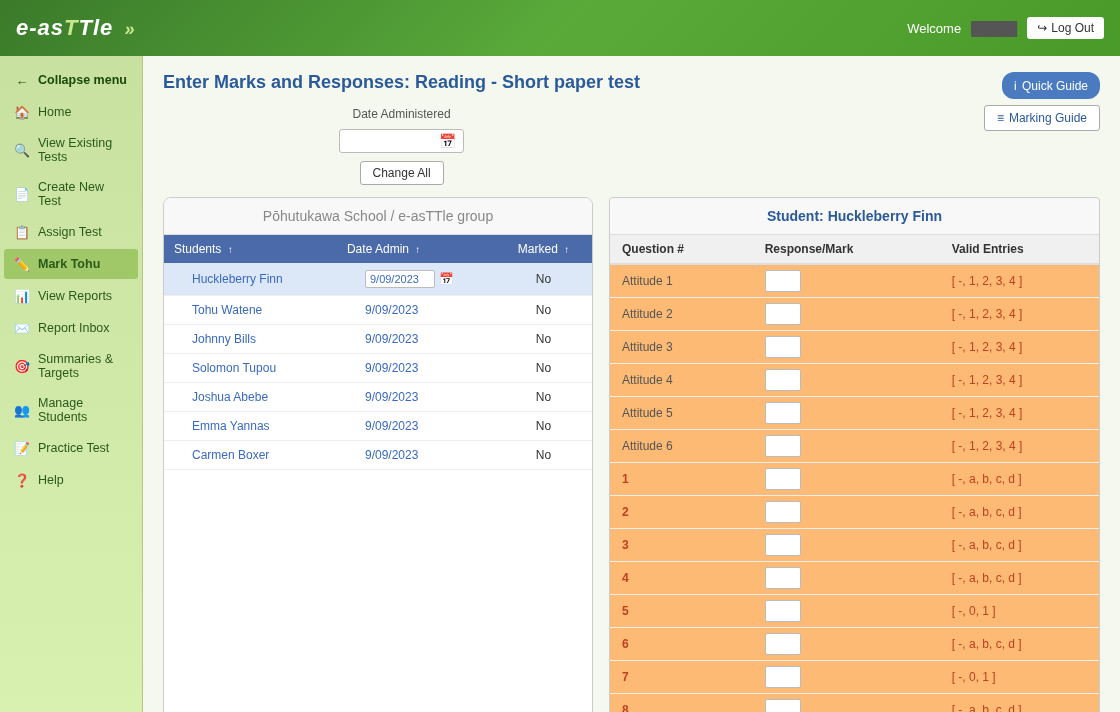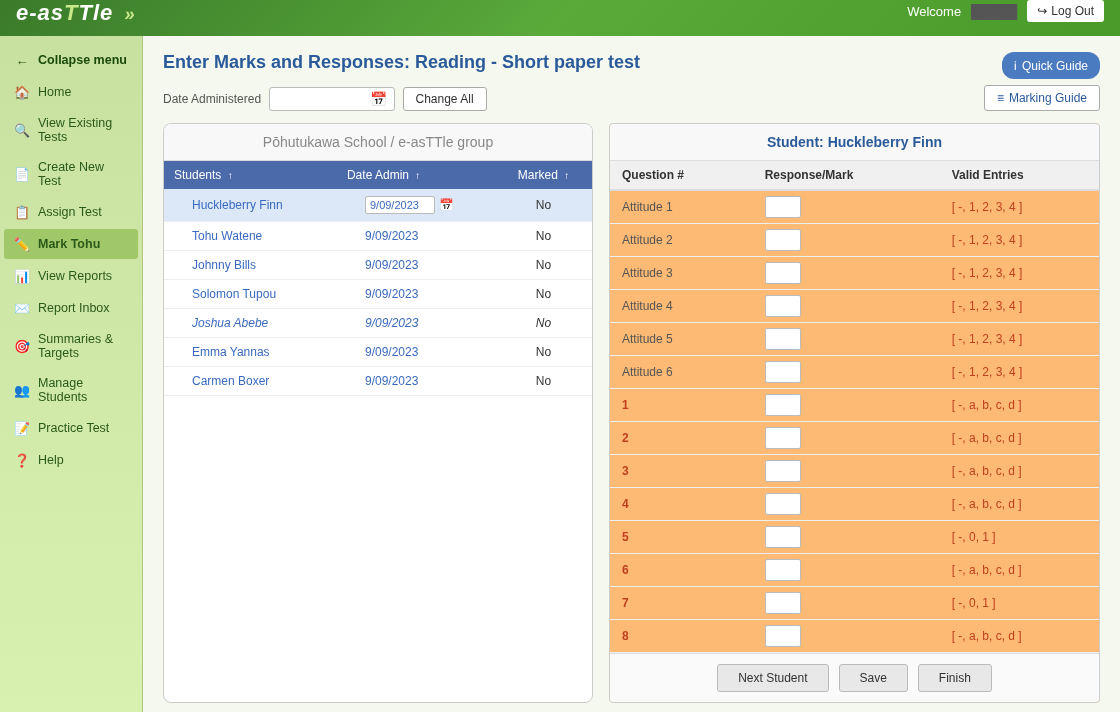--- a/index.html
+++ b/index.html
@@ -1,23 +1,23 @@
 <!DOCTYPE html>
 <html><head>
   <meta charset="utf-8">
   <style>
     * { box-sizing: border-box; margin: 0; padding: 0; }
     body { font-family: Arial, sans-serif; font-size: 13px; background: #f0f4e8; display: flex; flex-direction: column; height: 712px; overflow: hidden; }
 
     
     .header {
       background: linear-gradient(135deg, #3a7a2a 0%, #5aaa3a 50%, #4a9a2a 100%);
-      height: 36px;
-      display: flex;
-      align-items: flex-start;
+      height: 56px;
+      display: flex;
+      align-items: center;
       padding: 0 16px;
       flex-shrink: 0;
     }
     .header-logo {
       color: white;
       font-size: 22px;
       font-weight: bold;
       font-style: italic;
       letter-spacing: 1px;
       flex: 1;
@@ -91,20 +91,21 @@
     .page-title {
       font-size: 18px;
       color: #2a5a9a;
       font-weight: bold;
       margin-bottom: 14px;
     }
     .date-admin-row {
       display: flex;
       align-items: center;
       gap: 8px;
+      flex-direction: column;
     }
     .date-label { color: #555; font-size: 12px; }
     .date-input-wrap {
       display: flex;
       align-items: center;
       border: 1px solid #bbb;
       border-radius: 3px;
       background: white;
       padding: 3px 6px;
       gap: 4px;
@@ -417,21 +418,21 @@
               <tr style="cursor: pointer;">
                 <td class="student-name">Johnny Bills</td>
                 <td class="date-cell">9/09/2023</td>
                 <td>No</td>
               </tr>
               <tr style="cursor: pointer;">
                 <td class="student-name">Solomon Tupou</td>
                 <td class="date-cell">9/09/2023</td>
                 <td>No</td>
               </tr>
-              <tr style="cursor: pointer; font-style: italic;">
+              <tr style="cursor: pointer;">
                 <td class="student-name">Joshua Abebe</td>
                 <td class="date-cell">9/09/2023</td>
                 <td>No</td>
               </tr>
               <tr style="cursor: pointer;">
                 <td class="student-name">Emma Yannas</td>
                 <td class="date-cell">9/09/2023</td>
                 <td>No</td>
               </tr>
               <tr style="cursor: pointer;">

